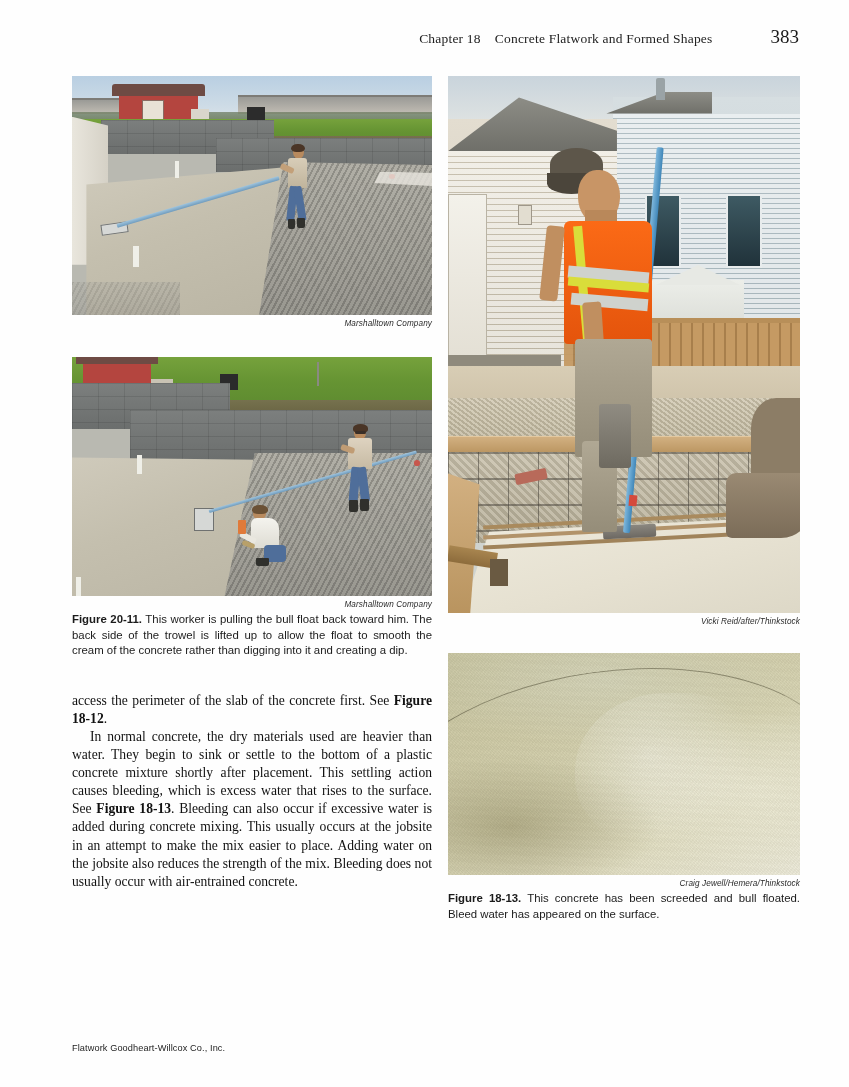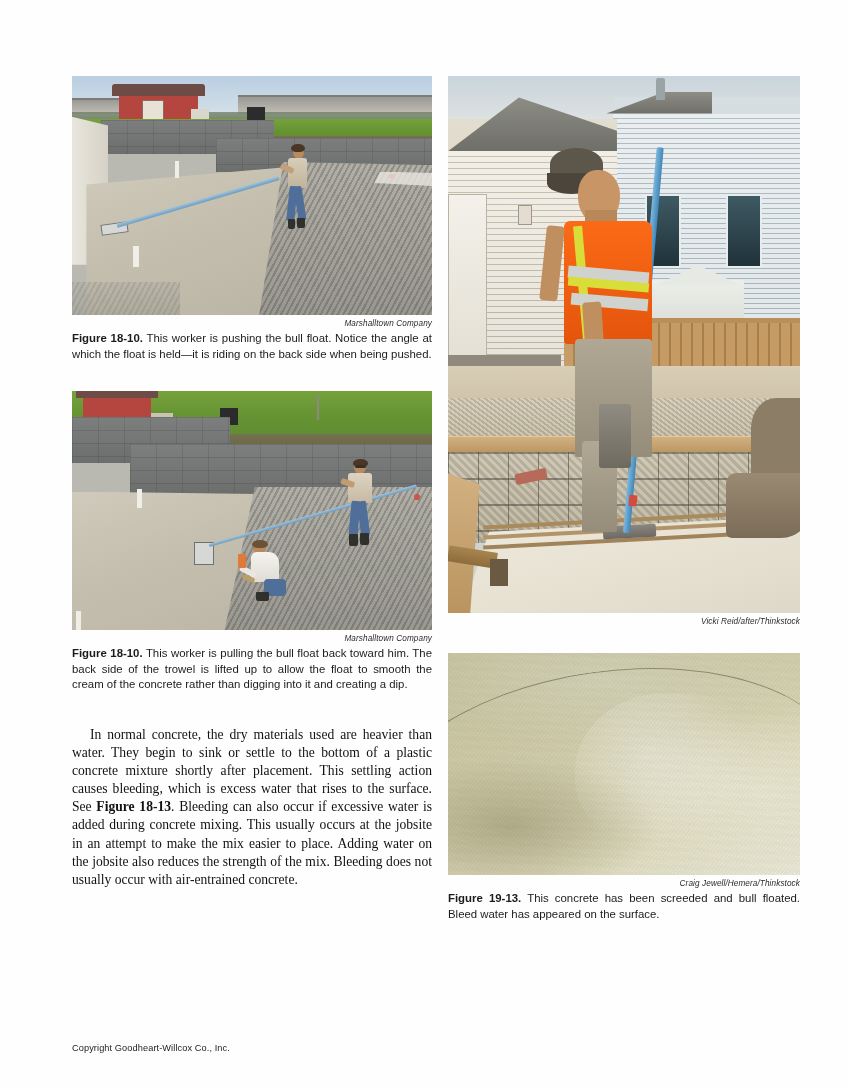--- a/index.html
+++ b/index.html
@@ -404,20 +404,25 @@
     width: 52%; height: 70%;
     border-radius: 50% 40% 55% 45%;
     background: radial-gradient(ellipse at 40% 40%, rgba(255,255,255,0.38), rgba(255,255,255,0) 68%);
   }
 </style>
 </head>
 <body>
 
 <div class="page">
 
+  <div class="running-head">
+    <span class="rh-chapter">Chapter 18</span>
+    <span class="rh-title">Concrete Flatwork and Formed Shapes</span>
+    <span class="rh-pageno">383</span>
+  </div>
 
   <div class="col-left">
 
     <div class="figure">
       <div class="photo" style="width:360px;height:239px;">
         <div class="scene-slab">
           <div class="sky" style="height:20%;"></div>
           <div class="houses-far" style="left:46%;right:0;top:8%;height:7%;"></div>
           <div class="houses-far" style="left:0;width:14%;top:9%;height:6%;"></div>
           <div class="treeline" style="top:15%;height:4%;opacity:0.75;"></div>
@@ -459,23 +464,20 @@
             <div class="w-boot" style="left:24%;top:83%;width:18%;height:12%;"></div>
             <div class="w-boot" style="left:47%;top:82%;width:18%;height:12%;"></div>
           </div>
 
           <div style="position:absolute;left:88%;top:41%;width:1.8%;height:2%;border-radius:50%;background:#c4564e;"></div>
           <div style="position:absolute;left:84%;top:40%;width:16%;height:6%;background:#e8e6df;opacity:0.8;
                clip-path:polygon(10% 0,100% 10%,100% 100%,0 80%);"></div>
         </div>
       </div>
       <div class="credit">Marshalltown Company</div>
-      <div class="caption">
-        <b>Figure 18-10.</b><span> This worker is pushing the bull float. Notice the angle at which the float is held—it is riding on the back side when being pushed.</span>
-      </div>
     </div>
 
     <div class="figure" style="margin-top:29px;">
       <div class="photo" style="width:360px;height:239px;">
         <div class="scene-slab">
           <div class="grass" style="top:0;height:22%;"></div>
           <div class="barn" style="left:3%;top:0;width:19%;height:12%;"></div>
           <div class="barn-roof" style="left:1%;top:0;width:23%;height:3%;"></div>
           <div class="dirt-strip" style="top:18%;height:6%;opacity:0.8;"></div>
           <div style="position:absolute;left:41%;top:7%;width:5%;height:7%;background:#2b2b2b;"></div>
@@ -516,25 +518,28 @@
             <div class="w-legs" style="left:46%;top:52%;width:34%;height:24%;border-radius:4px;"></div>
             <div class="w-boot" style="left:34%;top:70%;width:20%;height:12%;"></div>
             <div style="position:absolute;left:12%;top:48%;width:20%;height:7%;background:#b8a06a;transform:rotate(20deg);border-radius:2px;"></div>
           </div>
           <div style="position:absolute;left:46%;top:68%;width:2.4%;height:6%;background:#e07a3a;border-radius:1px;"></div>
           <div style="position:absolute;left:95%;top:43%;width:1.6%;height:2.4%;border-radius:50%;background:#c8564c;"></div>
         </div>
       </div>
       <div class="credit">Marshalltown Company</div>
       <div class="caption">
-        <b>Figure 18-10.</b><span> This worker is pulling the bull float back toward him. The back side of the trowel is lifted up to allow the float to smooth the cream of the concrete rather than digging into it and creating a dip.</span>
+        <b>Figure 20-11.</b><span> This worker is pulling the bull float back toward him. The back side of the trowel is lifted up to allow the float to smooth the cream of the concrete rather than digging into it and creating a dip.</span>
       </div>
     </div>
 
     <div class="bodycopy" style="margin-top:33px;">
+      <p>
+        <span>access the perimeter of the slab of the concrete first. See </span><b>Figure 18-12</b><span>.</span>
+      </p>
       <p class="indent">
         <span>In normal concrete, the dry materials used are heavier than water. They begin to sink or settle to the bottom of a plastic concrete mixture shortly after placement. This settling action causes bleeding, which is excess water that rises to the surface. See </span><b>Figure 18-13</b><span>. Bleeding can also occur if excessive water is added during concrete mixing. This usually occurs at the jobsite in an attempt to make the mix easier to place. Adding water on the jobsite also reduces the strength of the mix. Bleeding does not usually occur with air-entrained concrete.</span>
       </p>
     </div>
   </div>
 
   <div class="col-right">
 
     <div class="figure">
       <div class="photo" style="width:352px;height:537px;">
@@ -618,19 +623,19 @@
     <div class="figure" style="margin-top:27px;">
       <div class="photo" style="width:352px;height:222px;">
         <div class="scene-bleed">
           <div class="bleed-arc"></div>
           <div class="bleed-sheen"></div>
           <div class="bleed-texture"></div>
         </div>
       </div>
       <div class="credit">Craig Jewell/Hemera/Thinkstock</div>
       <div class="caption">
-        <b>Figure 19-13.</b><span> This concrete has been screeded and bull floated. Bleed water has appeared on the surface.</span>
+        <b>Figure 18-13.</b><span> This concrete has been screeded and bull floated. Bleed water has appeared on the surface.</span>
       </div>
     </div>
   </div>
 
-  <div class="copyright">Copyright Goodheart-Willcox Co., Inc.</div>
+  <div class="copyright">Flatwork Goodheart-Willcox Co., Inc.</div>
 </div>
 
 </body></html>

